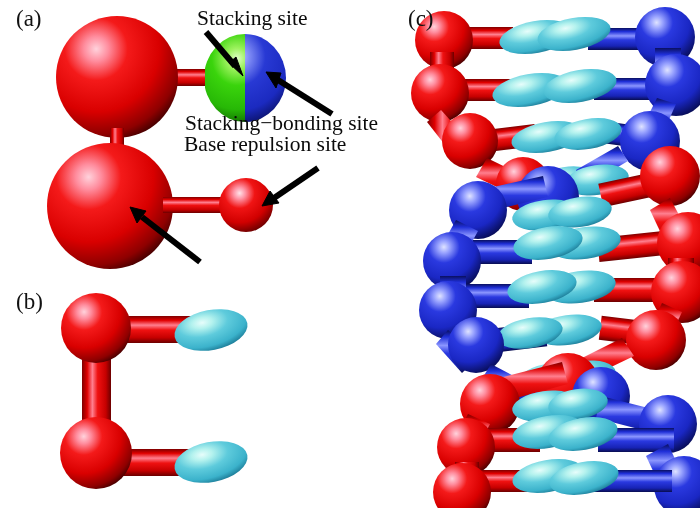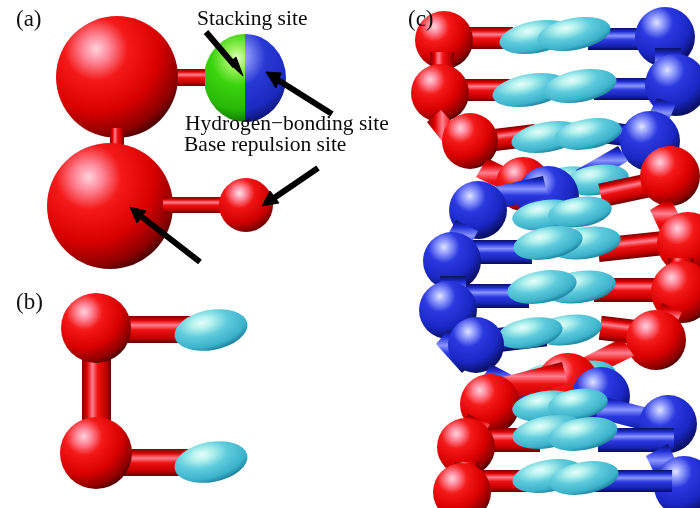--- a/index.html
+++ b/index.html
@@ -366,16 +366,16 @@
       </g>
 
     </g>
   </svg>
 
   <div class="panel-label" style="left:16px; top:6px;">(a)</div>
   <div class="panel-label" style="left:16px; top:289px;">(b)</div>
   <div class="panel-label" style="left:408px; top:6px;">(c)</div>
 
   <div class="callout" style="left:197px; top:6px;">Stacking site</div>
-  <div class="callout" style="left:185px; top:111px;">Hydrogen−bonding site</div>
+  <div class="callout" style="left:185px; top:111px;">Stacking−bonding site</div>
   <div class="callout" style="left:184px; top:132px;">Base repulsion site</div>
 
 </div>
 
 </body></html>

